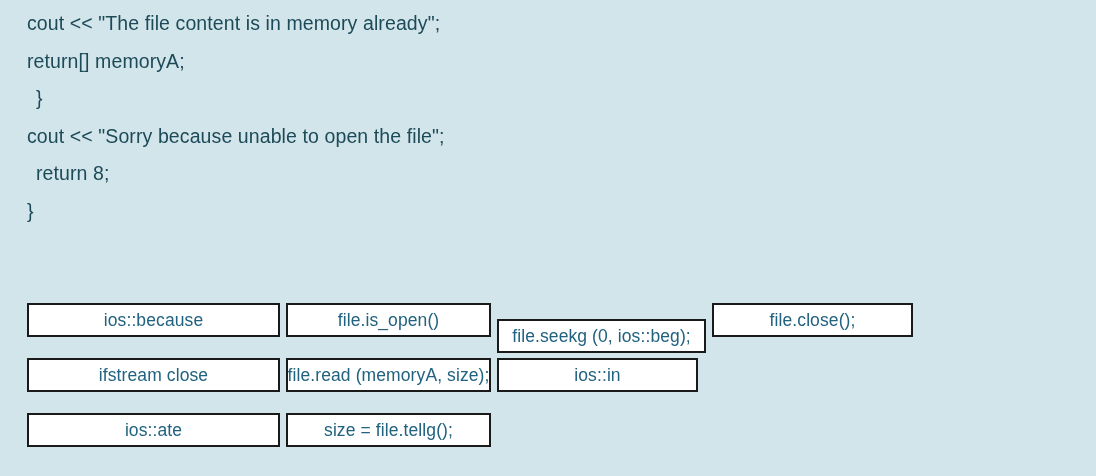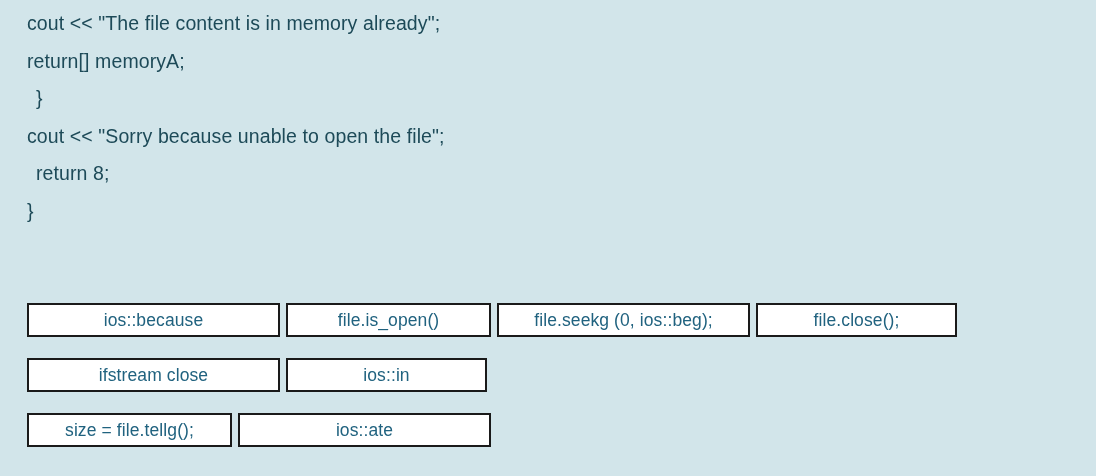--- a/index.html
+++ b/index.html
@@ -64,21 +64,21 @@
     justify-content: center;
     font-size: 17.5px;
     color: #20627f;
     letter-spacing: 0.1px;
     white-space: nowrap;
     overflow: hidden;
   }
   
   .col-1 { width: 253px; }
   .col-2 { width: 205px; }
-  .col-3 { width: 253px; }
+  .col-3 { width: 209px; margin-top: 16px; }
   .col-4 { width: 201px; }
 </style>
 </head>
 <body>
 
 <div id="slide">
 
   <div class="code-block">
     <div class="code-line ind-0">cout &lt;&lt; "The file content is in memory already";</div>
     <div class="code-line ind-0">return[] memoryA;</div>
@@ -92,23 +92,24 @@
 
     <div class="tile-row">
       <div class="tile col-1">ios::because</div>
       <div class="tile col-2">file.is_open()</div>
       <div class="tile col-3">file.seekg (0, ios::beg);</div>
       <div class="tile col-4">file.close();</div>
     </div>
 
     <div class="tile-row">
       <div class="tile col-1">ifstream close</div>
+      <div class="tile col-2">file.read (memoryA, size);</div>
       <div class="tile col-4">ios::in</div>
     </div>
 
     <div class="tile-row">
+      <div class="tile col-1">ios::ate</div>
       <div class="tile col-2">size = file.tellg();</div>
-      <div class="tile col-1">ios::ate</div>
     </div>
 
   </div>
 
 </div>
 
 </body></html>

